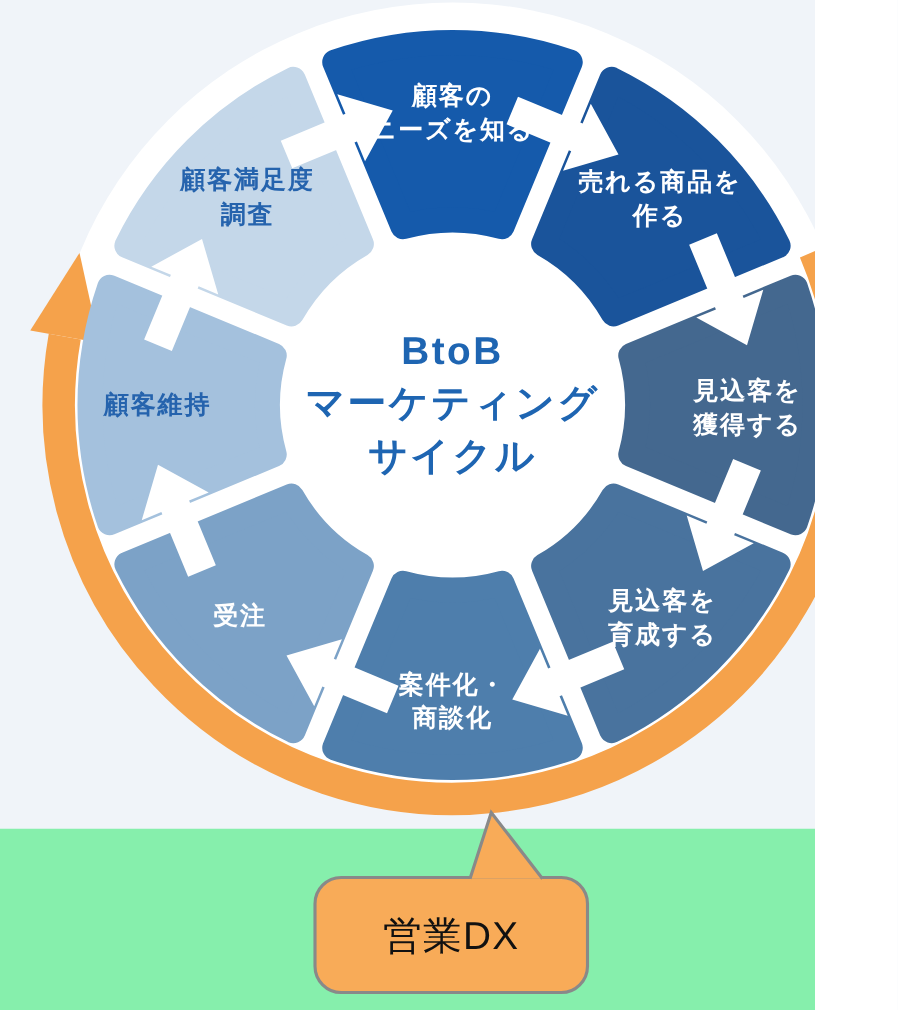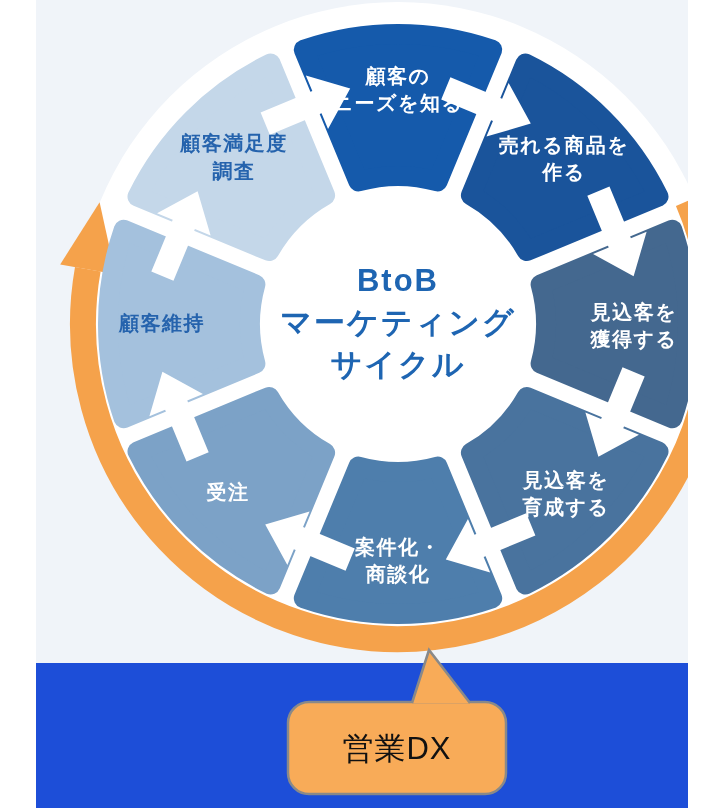--- a/index.html
+++ b/index.html
@@ -4,24 +4,23 @@
 <style>
   html, body {
     margin: 0;
     padding: 0;
     background: #ffffff;
   }
   .stage {
     position: relative;
     width: 652px;
     height: 808px;
-    background: #1d4ed8;
+    background: #86efac;
     overflow: hidden;
     font-family: "Liberation Sans", "DejaVu Sans", sans-serif;
-    margin-left: 36px;
   }
   svg { display: block; }
   .seg {
     stroke-width: 20;
     stroke-linejoin: round;
   }
   .seg-label {
     font-family: "Liberation Sans", "DejaVu Sans", sans-serif;
     font-size: 20px;
     font-weight: 700;

